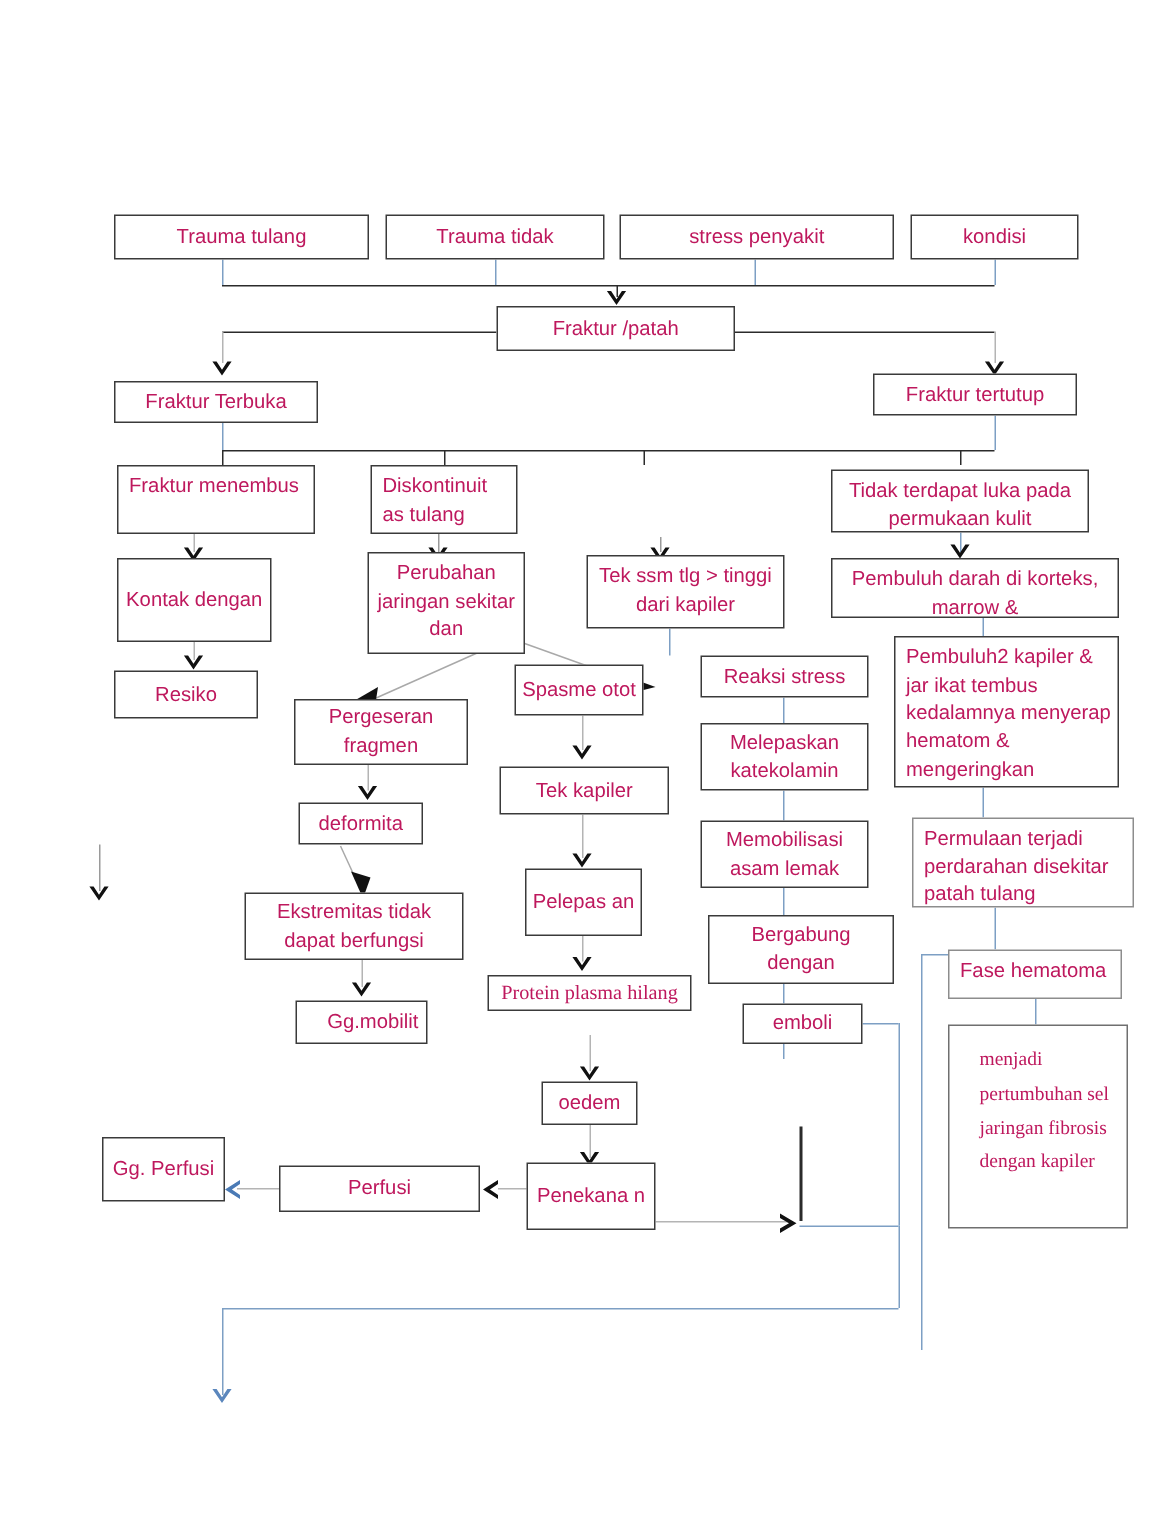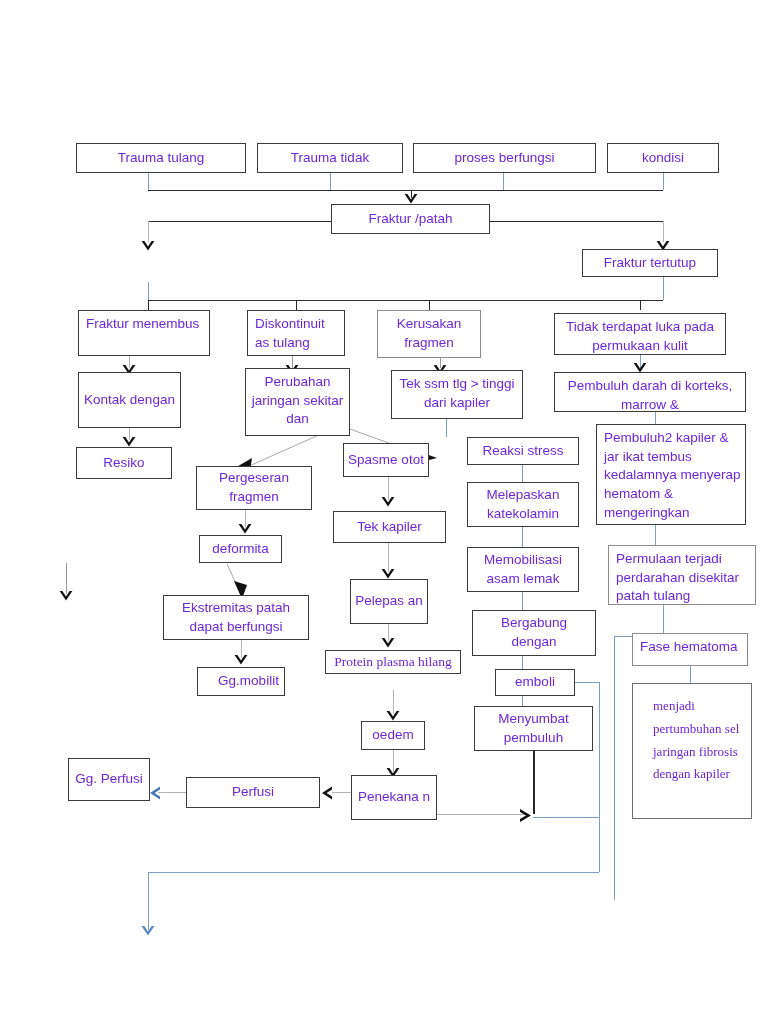--- a/index.html
+++ b/index.html
@@ -14,21 +14,21 @@
     height:1024px;
     background:#ffffff;
     overflow:hidden;
   }
   
   .box{
     position:absolute;
     box-sizing:border-box;
     border:1px solid #3a3a3a;
     background:#ffffff;
-    color:#6d28d9;
+    color:#be185d;
     font-size:13.5px;
     line-height:1.38;
     text-align:center;
     display:flex;
     align-items:flex-start;
     justify-content:center;
     overflow:hidden;
     padding:4px 4px 0 4px;
     z-index:6;
   }
@@ -66,21 +66,21 @@
 
 <div id="canvas">
 
   <div class="box mid" style="left:76px;top:143px;width:170px;height:30px;">
     <span>Trauma tulang</span>
   </div>
   <div class="box mid" style="left:257px;top:143px;width:146px;height:30px;">
     <span>Trauma tidak</span>
   </div>
   <div class="box mid" style="left:413px;top:143px;width:183px;height:30px;">
-    <span>proses berfungsi</span>
+    <span>stress penyakit</span>
   </div>
   <div class="box mid" style="left:607px;top:143px;width:112px;height:30px;">
     <span>kondisi</span>
   </div>
 
   <div class="ln v blue" style="left:148px;top:173px;height:17px;"></div>
   <div class="ln v blue" style="left:330px;top:173px;height:17px;"></div>
   <div class="ln v blue" style="left:503px;top:173px;height:17px;"></div>
   <div class="ln v blue" style="left:663px;top:173px;height:17px;"></div>
 
@@ -105,41 +105,41 @@
     <svg width="16" height="13" viewBox="0 0 16 13">
         <path d="M1.6 1 L8 10.4 L14.4 1 L11.6 1 L8 6.5 L4.4 1 Z" fill="#111"></path>
       </svg>
   </div>
   <div class="arw" style="left:655px;top:240px;">
     <svg width="16" height="13" viewBox="0 0 16 13">
         <path d="M1.6 1 L8 10.4 L14.4 1 L11.6 1 L8 6.5 L4.4 1 Z" fill="#111"></path>
       </svg>
   </div>
 
+  <div class="box mid" style="left:76px;top:254px;width:136px;height:28px;">
+    <span>Fraktur Terbuka</span>
+  </div>
   <div class="box mid" style="left:582px;top:249px;width:136px;height:28px;">
     <span>Fraktur tertutup</span>
   </div>
 
   <div class="ln v blue" style="left:148px;top:282px;height:18px;"></div>
   <div class="ln v blue" style="left:663px;top:277px;height:23px;"></div>
   <div class="ln h dark" style="left:148px;top:300px;width:515px;"></div>
   <div class="ln v dark" style="left:148px;top:300px;height:10px;"></div>
   <div class="ln v dark" style="left:296px;top:300px;height:10px;"></div>
   <div class="ln v dark" style="left:429px;top:300px;height:10px;"></div>
   <div class="ln v dark" style="left:640px;top:300px;height:10px;"></div>
 
   <div class="box left" style="left:78px;top:310px;width:132px;height:46px;">
     <span>Fraktur menembus</span>
   </div>
   <div class="box left" style="left:247px;top:310px;width:98px;height:46px;">
     <span>Diskontinuit as tulang</span>
   </div>
-  <div class="box grey" style="left:377px;top:310px;width:104px;height:48px;">
-    <span>Kerusakan fragmen</span>
-  </div>
   <div class="box" style="left:554px;top:313px;width:172px;height:42px;">
     <span>Tidak terdapat luka pada permukaan kulit</span>
   </div>
 
   <div class="ln v greyl" style="left:129px;top:356px;height:12px;"></div>
   <div class="arw" style="left:121px;top:364px;">
     <svg width="16" height="13" viewBox="0 0 16 13">
         <path d="M1.6 1 L8 10.4 L14.4 1 L11.6 1 L8 6.5 L4.4 1 Z" fill="#111"></path>
       </svg>
   </div>
@@ -267,21 +267,21 @@
 
   <div class="box mid" style="left:199px;top:535px;width:83px;height:28px;">
     <span>deformita</span>
   </div>
   <svg class="ln" style="left:215px;top:562px;width:50px;height:40px;z-index:4;">
     <line x1="12" y1="2" x2="24" y2="28" stroke="#a9a9a9" stroke-width="1"></line>
     <path d="M27 37 L19 19 L32 23 Z" fill="#111"></path>
   </svg>
 
   <div class="box mid" style="left:163px;top:595px;width:146px;height:45px;">
-    <span>Ekstremitas patah dapat berfungsi</span>
+    <span>Ekstremitas tidak dapat berfungsi</span>
   </div>
   <div class="ln v greyl" style="left:241px;top:640px;height:18px;"></div>
   <div class="arw" style="left:233px;top:654px;">
     <svg width="16" height="13" viewBox="0 0 16 13">
         <path d="M1.6 1 L8 10.4 L14.4 1 L11.6 1 L8 6.5 L4.4 1 Z" fill="#111"></path>
       </svg>
   </div>
   <div class="box mid" style="left:197px;top:667px;width:88px;height:29px;padding-left:19px;">
     <span>Gg.mobilit</span>
   </div>
@@ -332,23 +332,20 @@
   <div class="box mid" style="left:472px;top:610px;width:124px;height:46px;">
     <span>Bergabung dengan</span>
   </div>
   <div class="ln v blue" style="left:522px;top:656px;height:13px;"></div>
 
   <div class="box mid" style="left:495px;top:669px;width:80px;height:27px;">
     <span>emboli</span>
   </div>
   <div class="ln v blue" style="left:522px;top:696px;height:10px;"></div>
 
-  <div class="box mid" style="left:474px;top:706px;width:119px;height:45px;">
-    <span>Menyumbat pembuluh</span>
-  </div>
 
   <div class="ln v dark" style="left:533px;top:751px;height:63px;border-left-width:2px;"></div>
   <div class="ln h greyl" style="left:437px;top:814px;width:90px;"></div>
   <div class="arw" style="left:518px;top:807px;">
     <svg width="16" height="17" viewBox="0 0 16 17">
         <path d="M2 2 L13 8.5 L2 15 L2 12 L8 8.5 L2 5 Z" fill="#111"></path>
       </svg>
   </div>
 
   <div class="ln h blue" style="left:575px;top:682px;width:24px;"></div>

